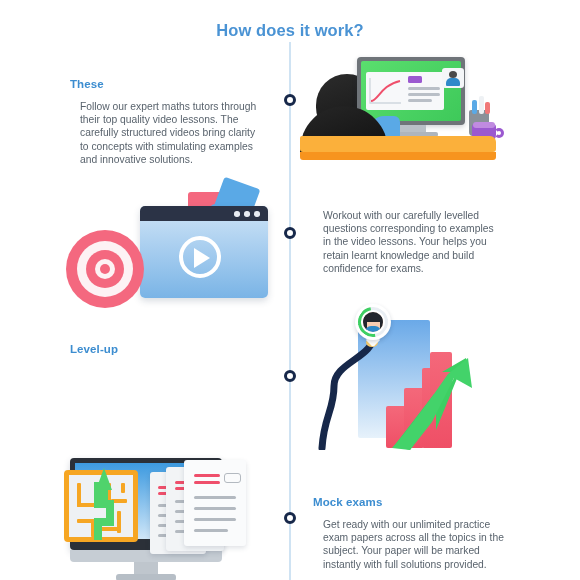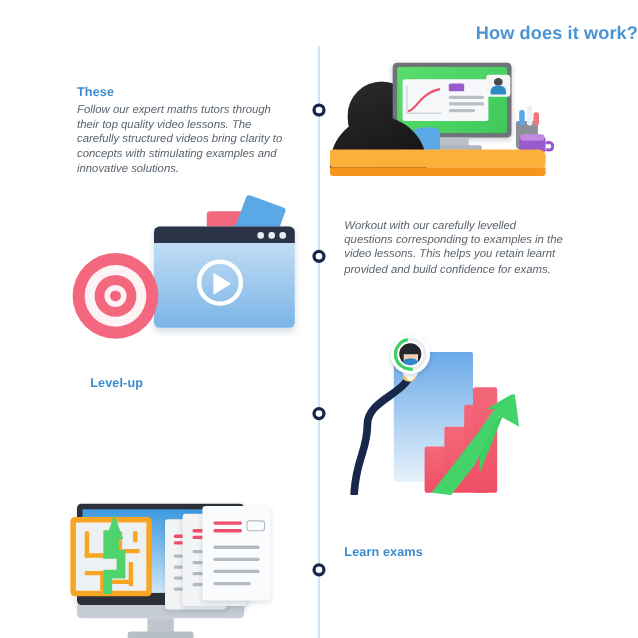--- a/index.html
+++ b/index.html
@@ -8,21 +8,21 @@
     background:#ffffff;
     font-family:"Liberation Sans",sans-serif;
     overflow:hidden;
     position:relative;
   }
   #page{position:absolute;left:0;top:0;width:580px;height:580px;}
 
   
   .page-title{
     position:absolute;left:0;top:21px;width:580px;
-    text-align:right;
+    text-align:center;
     font-size:16.5px;font-weight:bold;
     color:#4a93d4;
     letter-spacing:.1px;
   }
 
   
   .timeline-line{
     position:absolute;left:290px;top:42px;
     width:2px;height:538px;
     background:#cfe3f3;
@@ -39,25 +39,24 @@
 
   
   .block{position:absolute;}
   .block h3{
     margin:0 0 4px 0;
     font-size:11.5px;font-weight:bold;
     color:#3c8dd0;
     letter-spacing:.1px;
   }
   .block p{
-    margin:0;
+    margin:10px;
     font-size:10.3px;
     line-height:13.2px;
     color:#59636d;
-    font-style:italic;
   }
 
   
   .ill{position:absolute;}
   .il1{left:300px;top:52px;width:200px;height:115px;}
   .d-desk{position:absolute;left:0px;top:84px;width:196px;height:16px;background:#fbb03b;border-radius:2px 6px 3px 3px;}
   .d-desk2{position:absolute;left:0px;top:100px;width:196px;height:8px;background:#f7941e;border-radius:0 0 3px 3px;}
   .d-mon-frame{position:absolute;left:57px;top:5px;width:108px;height:68px;background:#6f7479;border-radius:4px;
      box-shadow:0 2px 5px rgba(40,50,70,.22);}
   .d-mon-screen{position:absolute;left:61px;top:9px;width:100px;height:60px;background:#4cd964;border-radius:2px;
@@ -205,24 +204,24 @@
     <div class="t-leg" style="left:23px;top:92px;transform:rotate(-18deg);"></div>
     <div class="t-leg" style="left:48px;top:92px;transform:rotate(18deg);"></div>
     <div class="t-ring" style="left:4px;top:48px;width:78px;height:78px;background:#f4687f;"></div>
     <div class="t-ring" style="left:15px;top:59px;width:56px;height:56px;background:#fdf2f4;"></div>
     <div class="t-ring" style="left:24px;top:68px;width:38px;height:38px;background:#f4687f;"></div>
     <div class="t-ring" style="left:33px;top:77px;width:20px;height:20px;background:#fdf2f4;"></div>
     <div class="t-ring" style="left:38px;top:82px;width:10px;height:10px;background:#f4687f;"></div>
   </div>
 
   <div class="block" style="left:313px;top:199px;width:200px;">
-    <p>Workout with our carefully levelled questions corresponding to examples in the video lessons. This helps you retain learnt provided and build confidence for exams.</p>
-  </div>
-
-  <div class="block" style="left:82px;top:343px;width:196px;">
+    <p>Workout with our carefully levelled questions corresponding to examples in the video lessons. Your helps you retain learnt knowledge and build confidence for exams.</p>
+  </div>
+
+  <div class="block" style="left:70px;top:343px;width:196px;">
     <h3>Level-up</h3>
   </div>
 
   <div class="ill il3">
     <div class="p-panel"></div>
     <div class="p-bar" style="left:68px;top:104px;width:20px;height:42px;"></div>
     <div class="p-bar" style="left:86px;top:86px;width:20px;height:60px;"></div>
     <div class="p-bar" style="left:104px;top:66px;width:22px;height:80px;"></div>
     <div class="p-bar" style="left:112px;top:50px;width:22px;height:96px;"></div>
     <svg class="p-path" viewBox="0 0 90 118">
@@ -291,16 +290,17 @@
       <div class="doc-pink" style="left:10px;top:21px;width:26px;"></div>
       <div class="doc-btn" style="left:40px;top:13px;"></div>
       <div class="doc-gray" style="left:10px;top:36px;width:42px;"></div>
       <div class="doc-gray" style="left:10px;top:47px;width:42px;"></div>
       <div class="doc-gray" style="left:10px;top:58px;width:42px;"></div>
       <div class="doc-gray" style="left:10px;top:69px;width:34px;"></div>
     </div>
   </div>
 
   <div class="block" style="left:313px;top:496px;width:202px;">
-    <h3>Learn exams</h3>
+    <h3>Mock exams</h3>
+    <p>Get ready with our unlimited practice exam papers across all the topics in the subject. Your paper will be marked instantly with full solutions provided.</p>
   </div>
 
 </div>
 
 </body></html>

